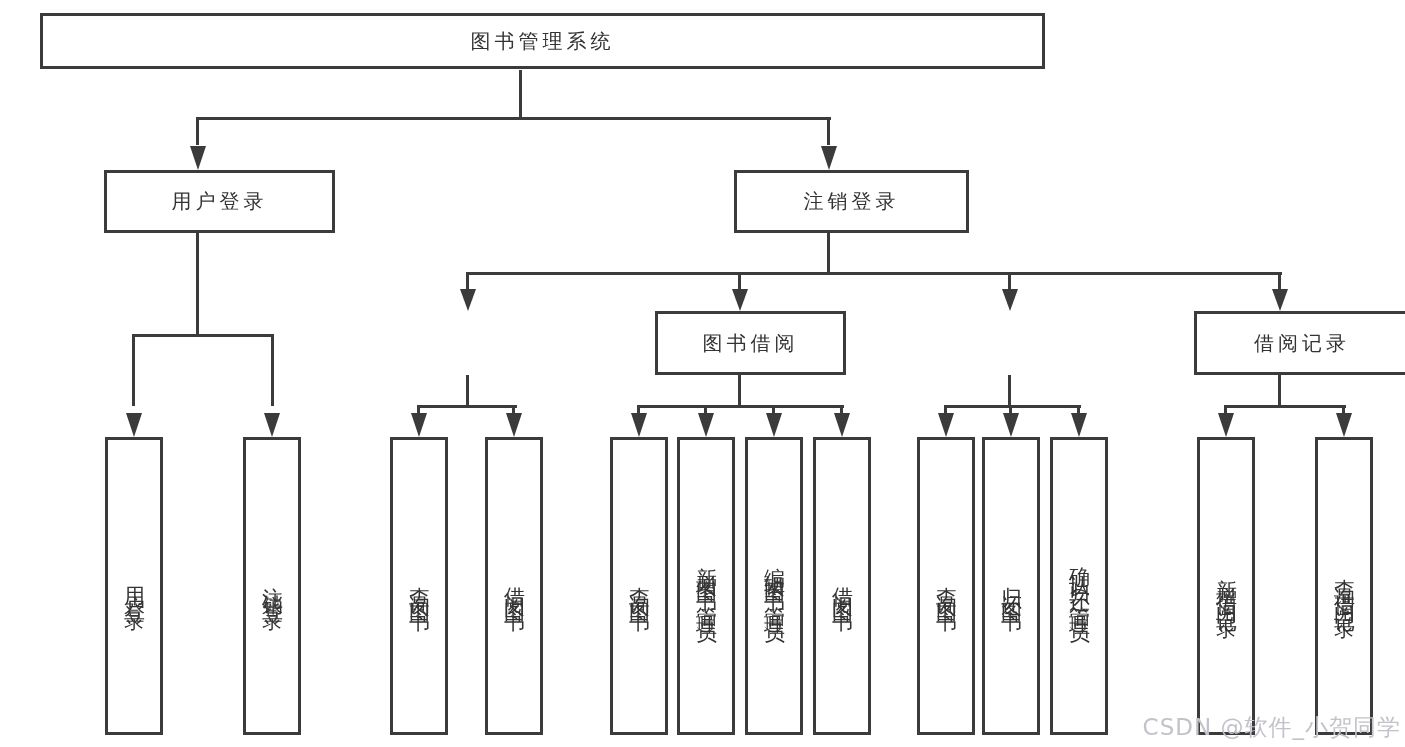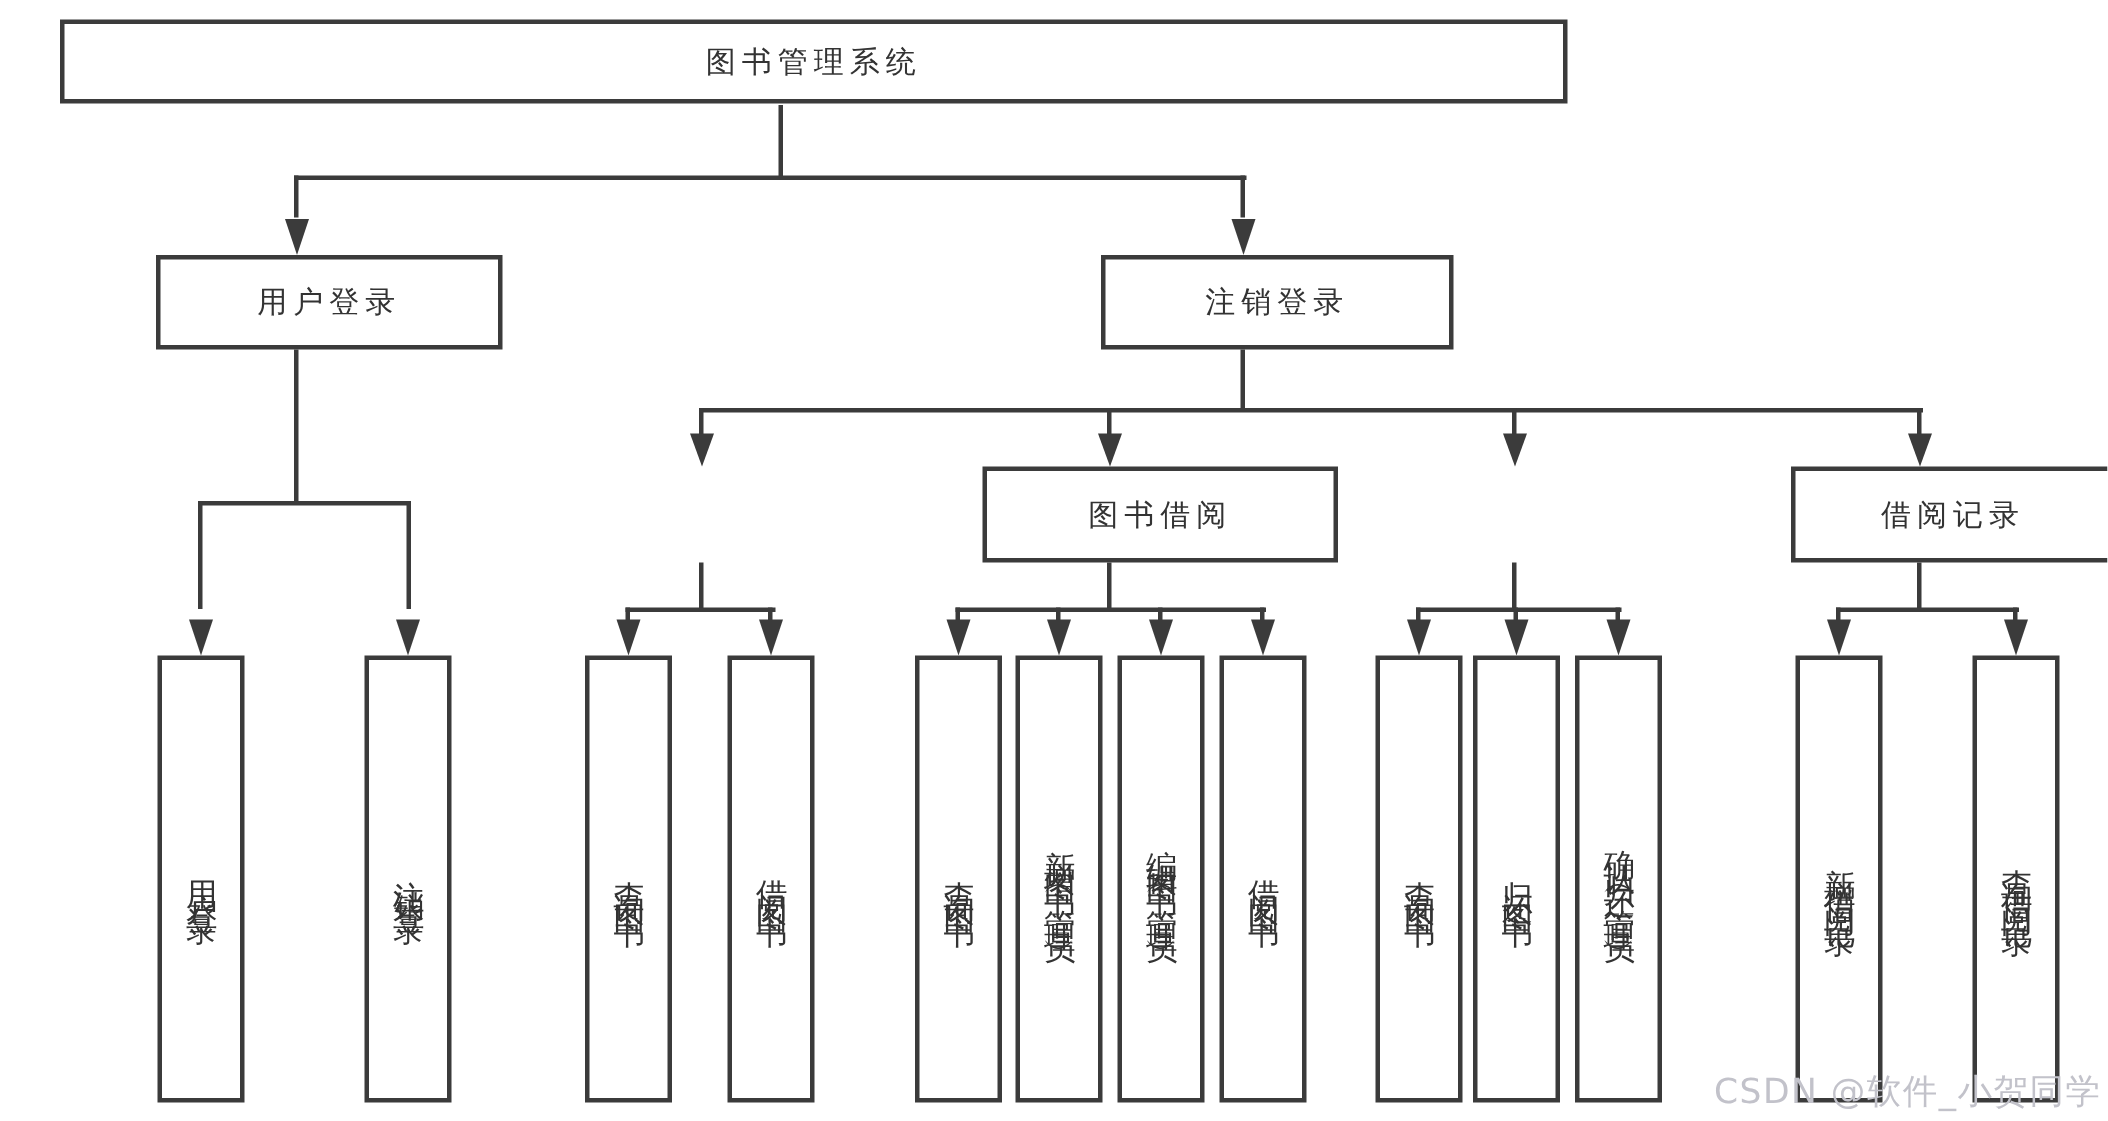--- a/index.html
+++ b/index.html
@@ -43,21 +43,21 @@
 </head>
 <body>
 
 <div id="canvas">
 
   <div class="node" style="left:18px;top:13px;width:1005px;height:56px;">图书管理系统</div>
 
   <div class="node" style="left:82px;top:170px;width:231px;height:63px;">用户登录</div>
   <div class="node" style="left:712px;top:170px;width:235px;height:63px;">注销登录</div>
 
-  <div class="node" style="left:633px;top:311px;width:237px;height:64px;">图书借阅</div>
+  <div class="node" style="left:633px;top:311px;width:191px;height:64px;">图书借阅</div>
   <div class="node" style="left:1172px;top:311px;width:216px;height:64px;">借阅记录</div>
 
   <div class="leaf" style="left:105px;">
     <span>用户登录</span>
     </div>
   <div class="leaf" style="left:243px;">
     <span>注销登录</span>
     </div>
 
   <div class="leaf" style="left:390px;">

